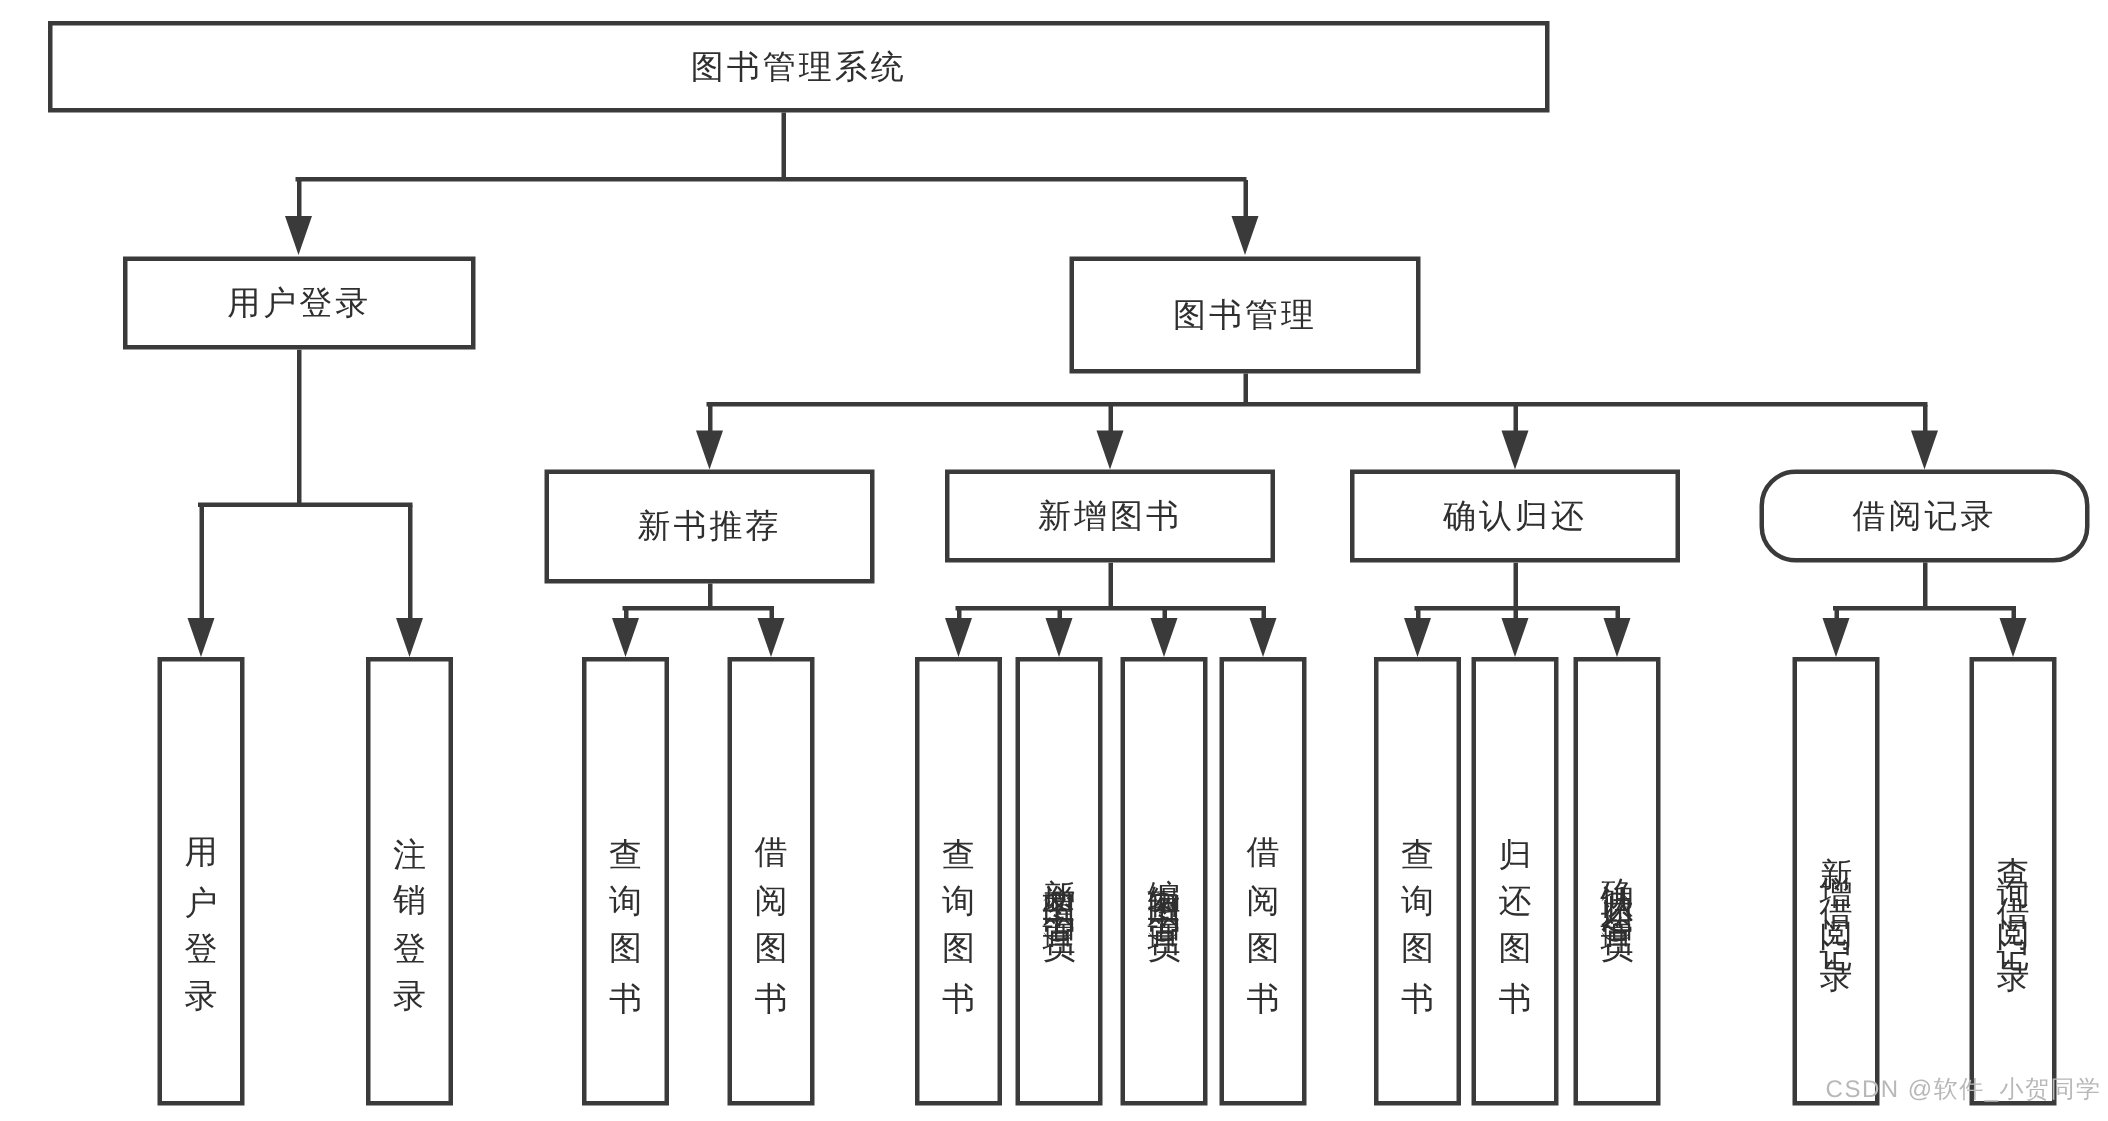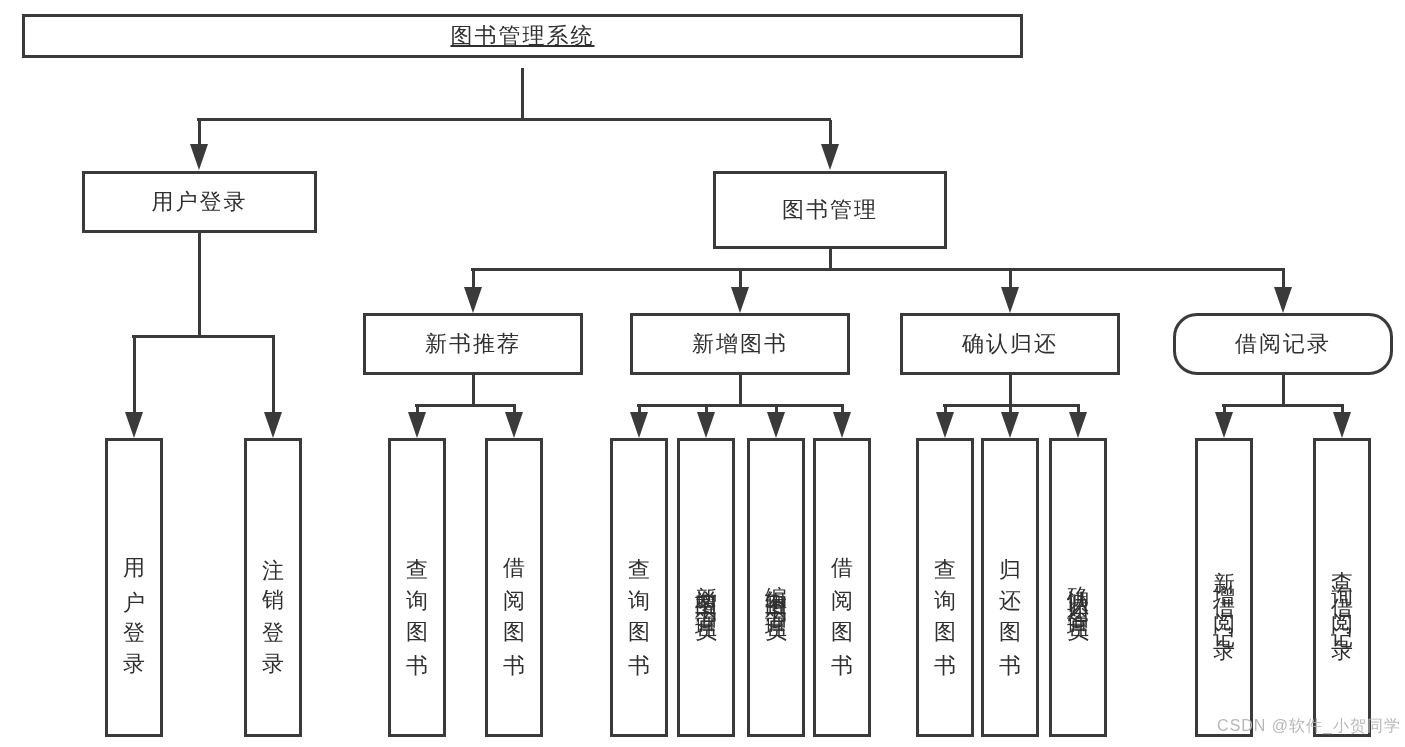--- a/index.html
+++ b/index.html
@@ -31,32 +31,32 @@
   .watermark{
     position:absolute;top:716px;right:4px;z-index:5;
     font-size:16px;letter-spacing:1px;color:#b8b8b8;
   }
 </style>
 </head>
 <body>
 
 <div class="stage">
 
-  <div class="box hbox" style="left:22px;top:14px;width:1001px;height:44px;text-decoration:underline;">
+  <div class="box hbox" style="left:32px;top:14px;width:1001px;height:61px;">
     <span>图书管理系统</span>
   </div>
 
   <div class="box hbox" style="left:82px;top:171px;width:235px;height:62px;">
     <span>用户登录</span>
   </div>
   <div class="box hbox" style="left:713px;top:171px;width:234px;height:78px;">
     <span>图书管理</span>
   </div>
 
-  <div class="box hbox" style="left:363px;top:313px;width:220px;height:62px;">
+  <div class="box hbox" style="left:363px;top:313px;width:220px;height:76px;">
     <span>新书推荐</span>
   </div>
   <div class="box hbox" style="left:630px;top:313px;width:220px;height:62px;">
     <span>新增图书</span>
   </div>
   <div class="box hbox" style="left:900px;top:313px;width:220px;height:62px;">
     <span>确认归还</span>
   </div>
   <div class="box hbox" style="left:1173px;top:313px;width:220px;height:62px;border-radius:24px;">
     <span>借阅记录</span>

